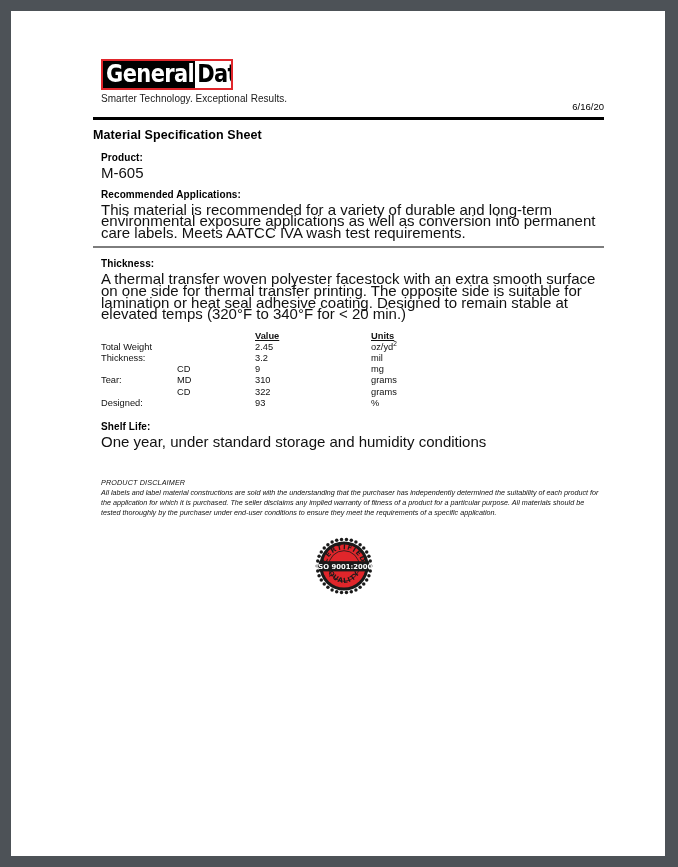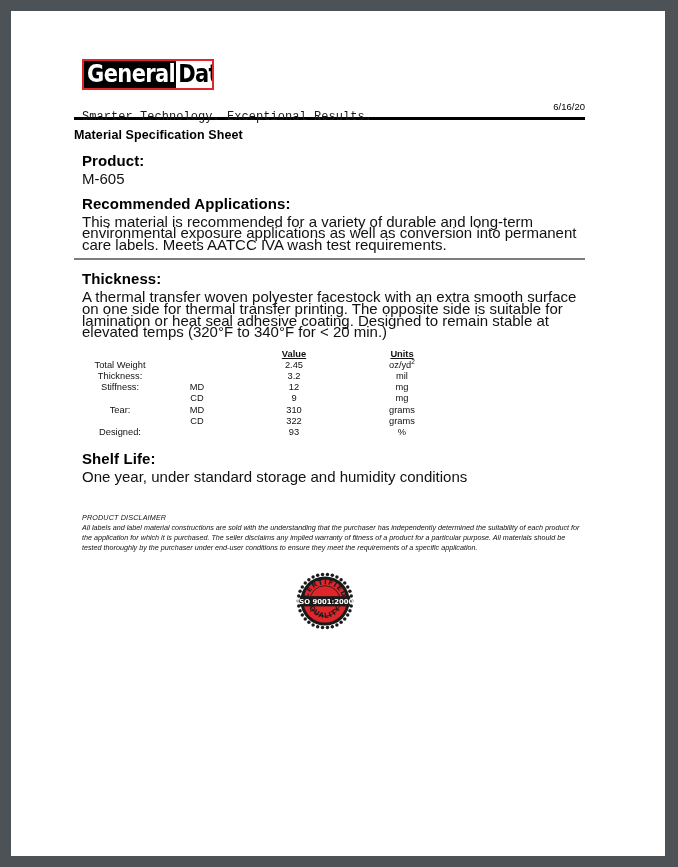--- a/index.html
+++ b/index.html
@@ -19,21 +19,21 @@
     left: 11px;
     top: 11px;
     width: 654px;
     height: 845px;
     background: #ffffff;
     box-sizing: border-box;
   }
 
   .sheet {
     position: absolute;
-    left: 63px;
+    left: 82px;
     top: 48px;
     width: 511px;
   }
 
   
   .header-row {
     position: relative;
     height: 52px;
   }
   .logo-block {
@@ -75,24 +75,24 @@
     align-self: stretch;
     display: flex;
     align-items: center;
     transform: scaleY(1.0);
   }
   .logo-data span {
     transform: scaleY(1.18);
     display: inline-block;
   }
   .logo-tagline {
-    font-family: Liberation Mono, monospace;
-    font-size: 12px;
+    font-family: Liberation Sans, sans-serif;
+    font-size: 10px;
     color: #1a1a1a;
-    margin-top: 20px;
+    margin-top: 3px;
     letter-spacing: 0.05px;
     white-space: nowrap;
   }
   .header-date {
     position: absolute;
     right: 0;
     top: 42px;
     font-size: 9.5px;
     color: #000000;
   }
@@ -115,21 +115,21 @@
     color: #000000;
     margin-top: 8px;
     letter-spacing: 0.1px;
   }
 
   
   .sect {
     margin-left: 8px;
   }
   .sect-head {
-    font-size: 15px;
+    font-size: 10px;
     font-weight: bold;
     color: #000000;
     margin-top: 10px;
     letter-spacing: 0.1px;
   }
   .sect-body {
     font-size: 15px;
     color: #111111;
     line-height: 11.6px;
     margin-top: 4px;
@@ -141,21 +141,21 @@
   
   .spec-table {
     margin-top: 10px;
     margin-left: 8px;
     border-collapse: collapse;
     font-size: 9.3px;
     color: #111111;
   }
   .spec-table td, .spec-table th {
     padding: 0;
-    text-align: center;
+    text-align: left;
     font-weight: normal;
     vertical-align: top;
     height: 11.2px;
     line-height: 11.2px;
   }
   .col-prop { width: 76px; }
   .col-dir  { width: 78px; }
   .col-val  { width: 116px; }
   .col-unit { width: 100px; }
   .spec-table thead th {
@@ -266,26 +266,20 @@
             <td class="col-prop">Total Weight</td>
             <td class="col-dir"></td>
             <td class="col-val">2.45</td>
             <td class="col-unit">oz/yd<sup>2</sup></td>
           </tr>
           <tr>
             <td class="col-prop">Thickness:</td>
             <td class="col-dir"></td>
             <td class="col-val">3.2</td>
             <td class="col-unit">mil</td>
-          </tr>
-          <tr>
-            <td class="col-prop">Stiffness:</td>
-            <td class="col-dir">MD</td>
-            <td class="col-val">12</td>
-            <td class="col-unit">mg</td>
           </tr>
           <tr>
             <td class="col-prop"></td>
             <td class="col-dir">CD</td>
             <td class="col-val">9</td>
             <td class="col-unit">mg</td>
           </tr>
           <tr>
             <td class="col-prop">Tear:</td>
             <td class="col-dir">MD</td>

